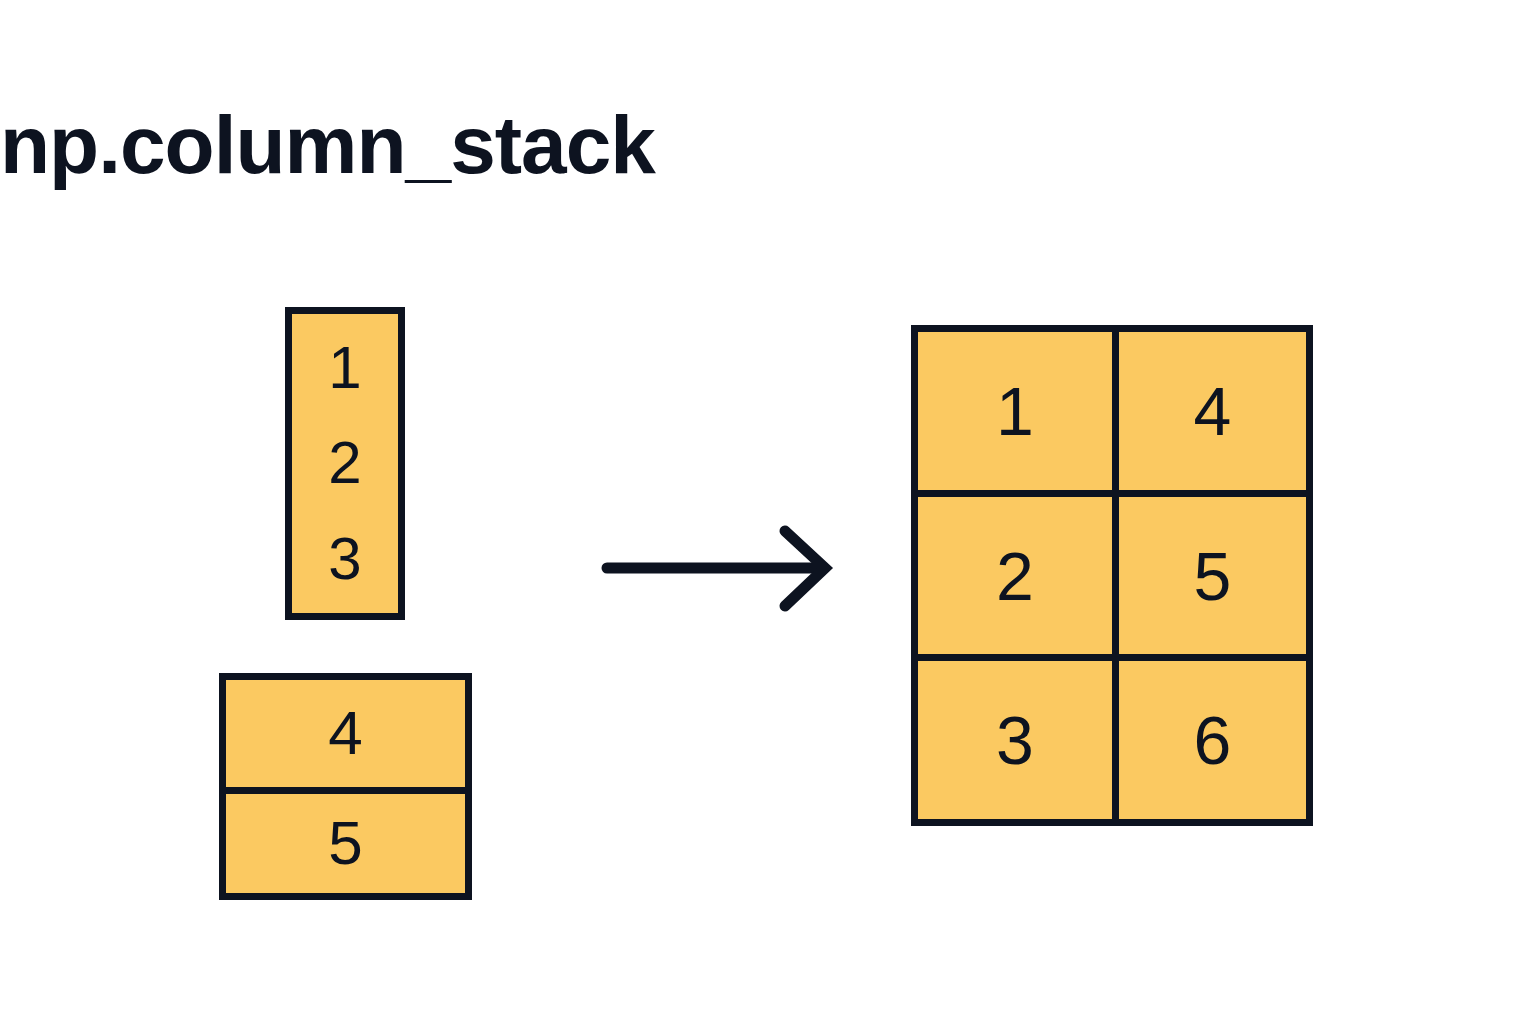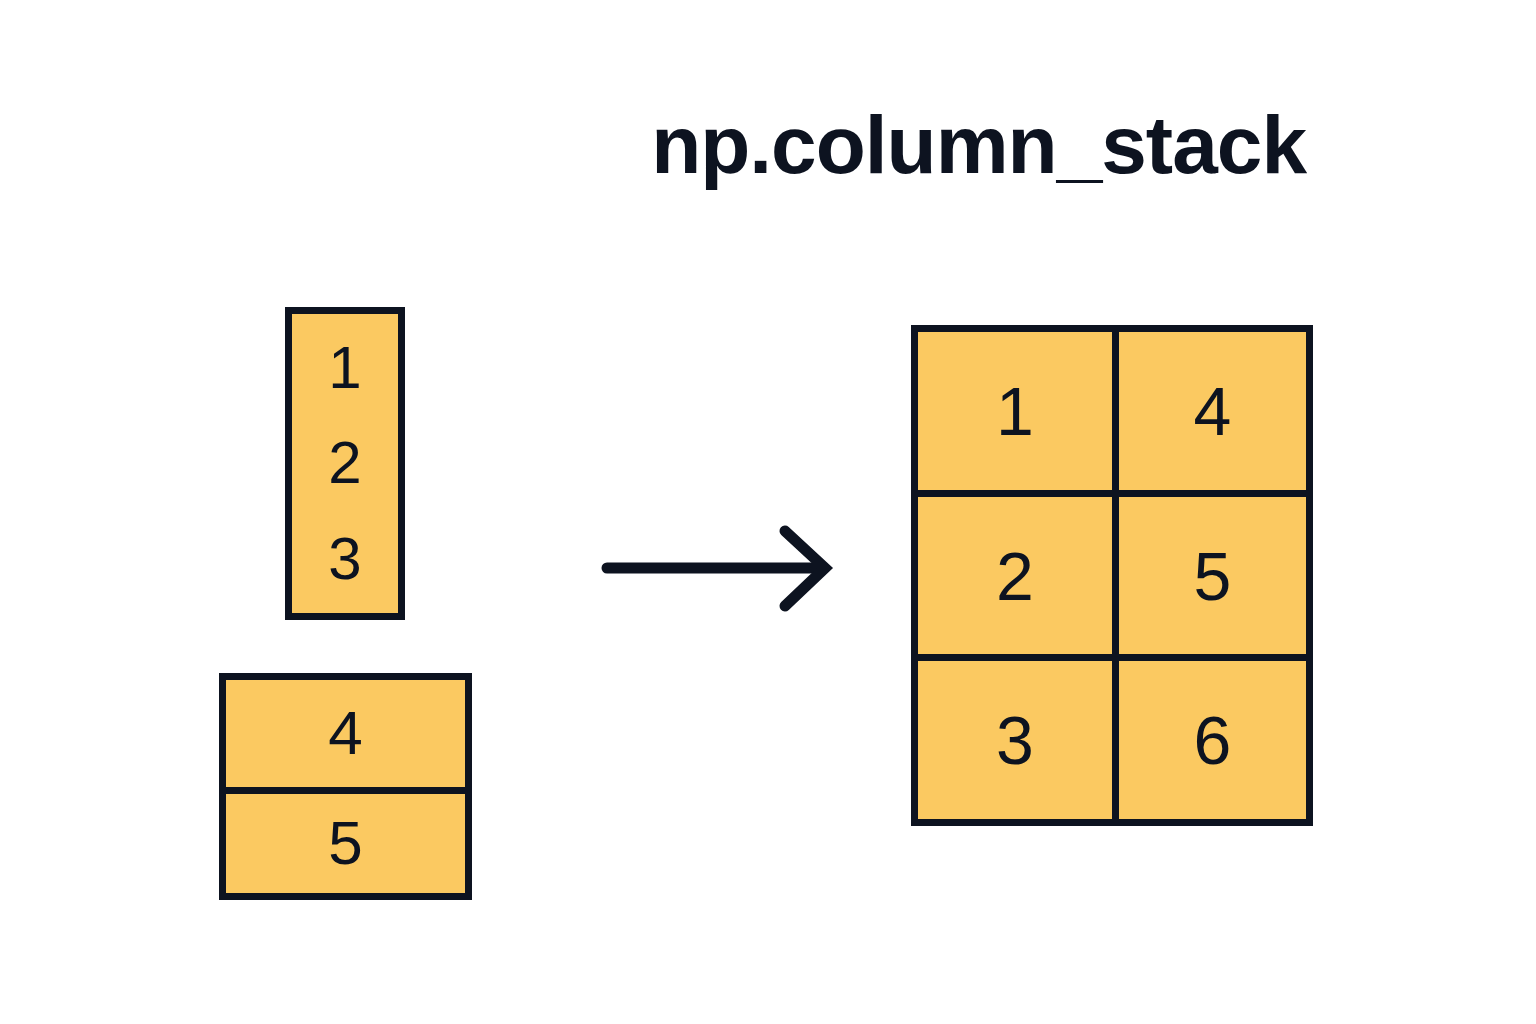--- a/index.html
+++ b/index.html
@@ -18,21 +18,21 @@
     background: #ffffff;
     overflow: hidden;
   }
 
   
   #title {
     position: absolute;
     left: 0;
     top: 104px;
     width: 1536px;
-    text-align: right;
+    text-align: left;
     font-size: 82px;
     font-weight: bold;
     letter-spacing: -1px;
     color: #0d1320;
     line-height: 1.0;
     white-space: nowrap;
     
     padding-right: 230px;
     box-sizing: border-box;
   }

